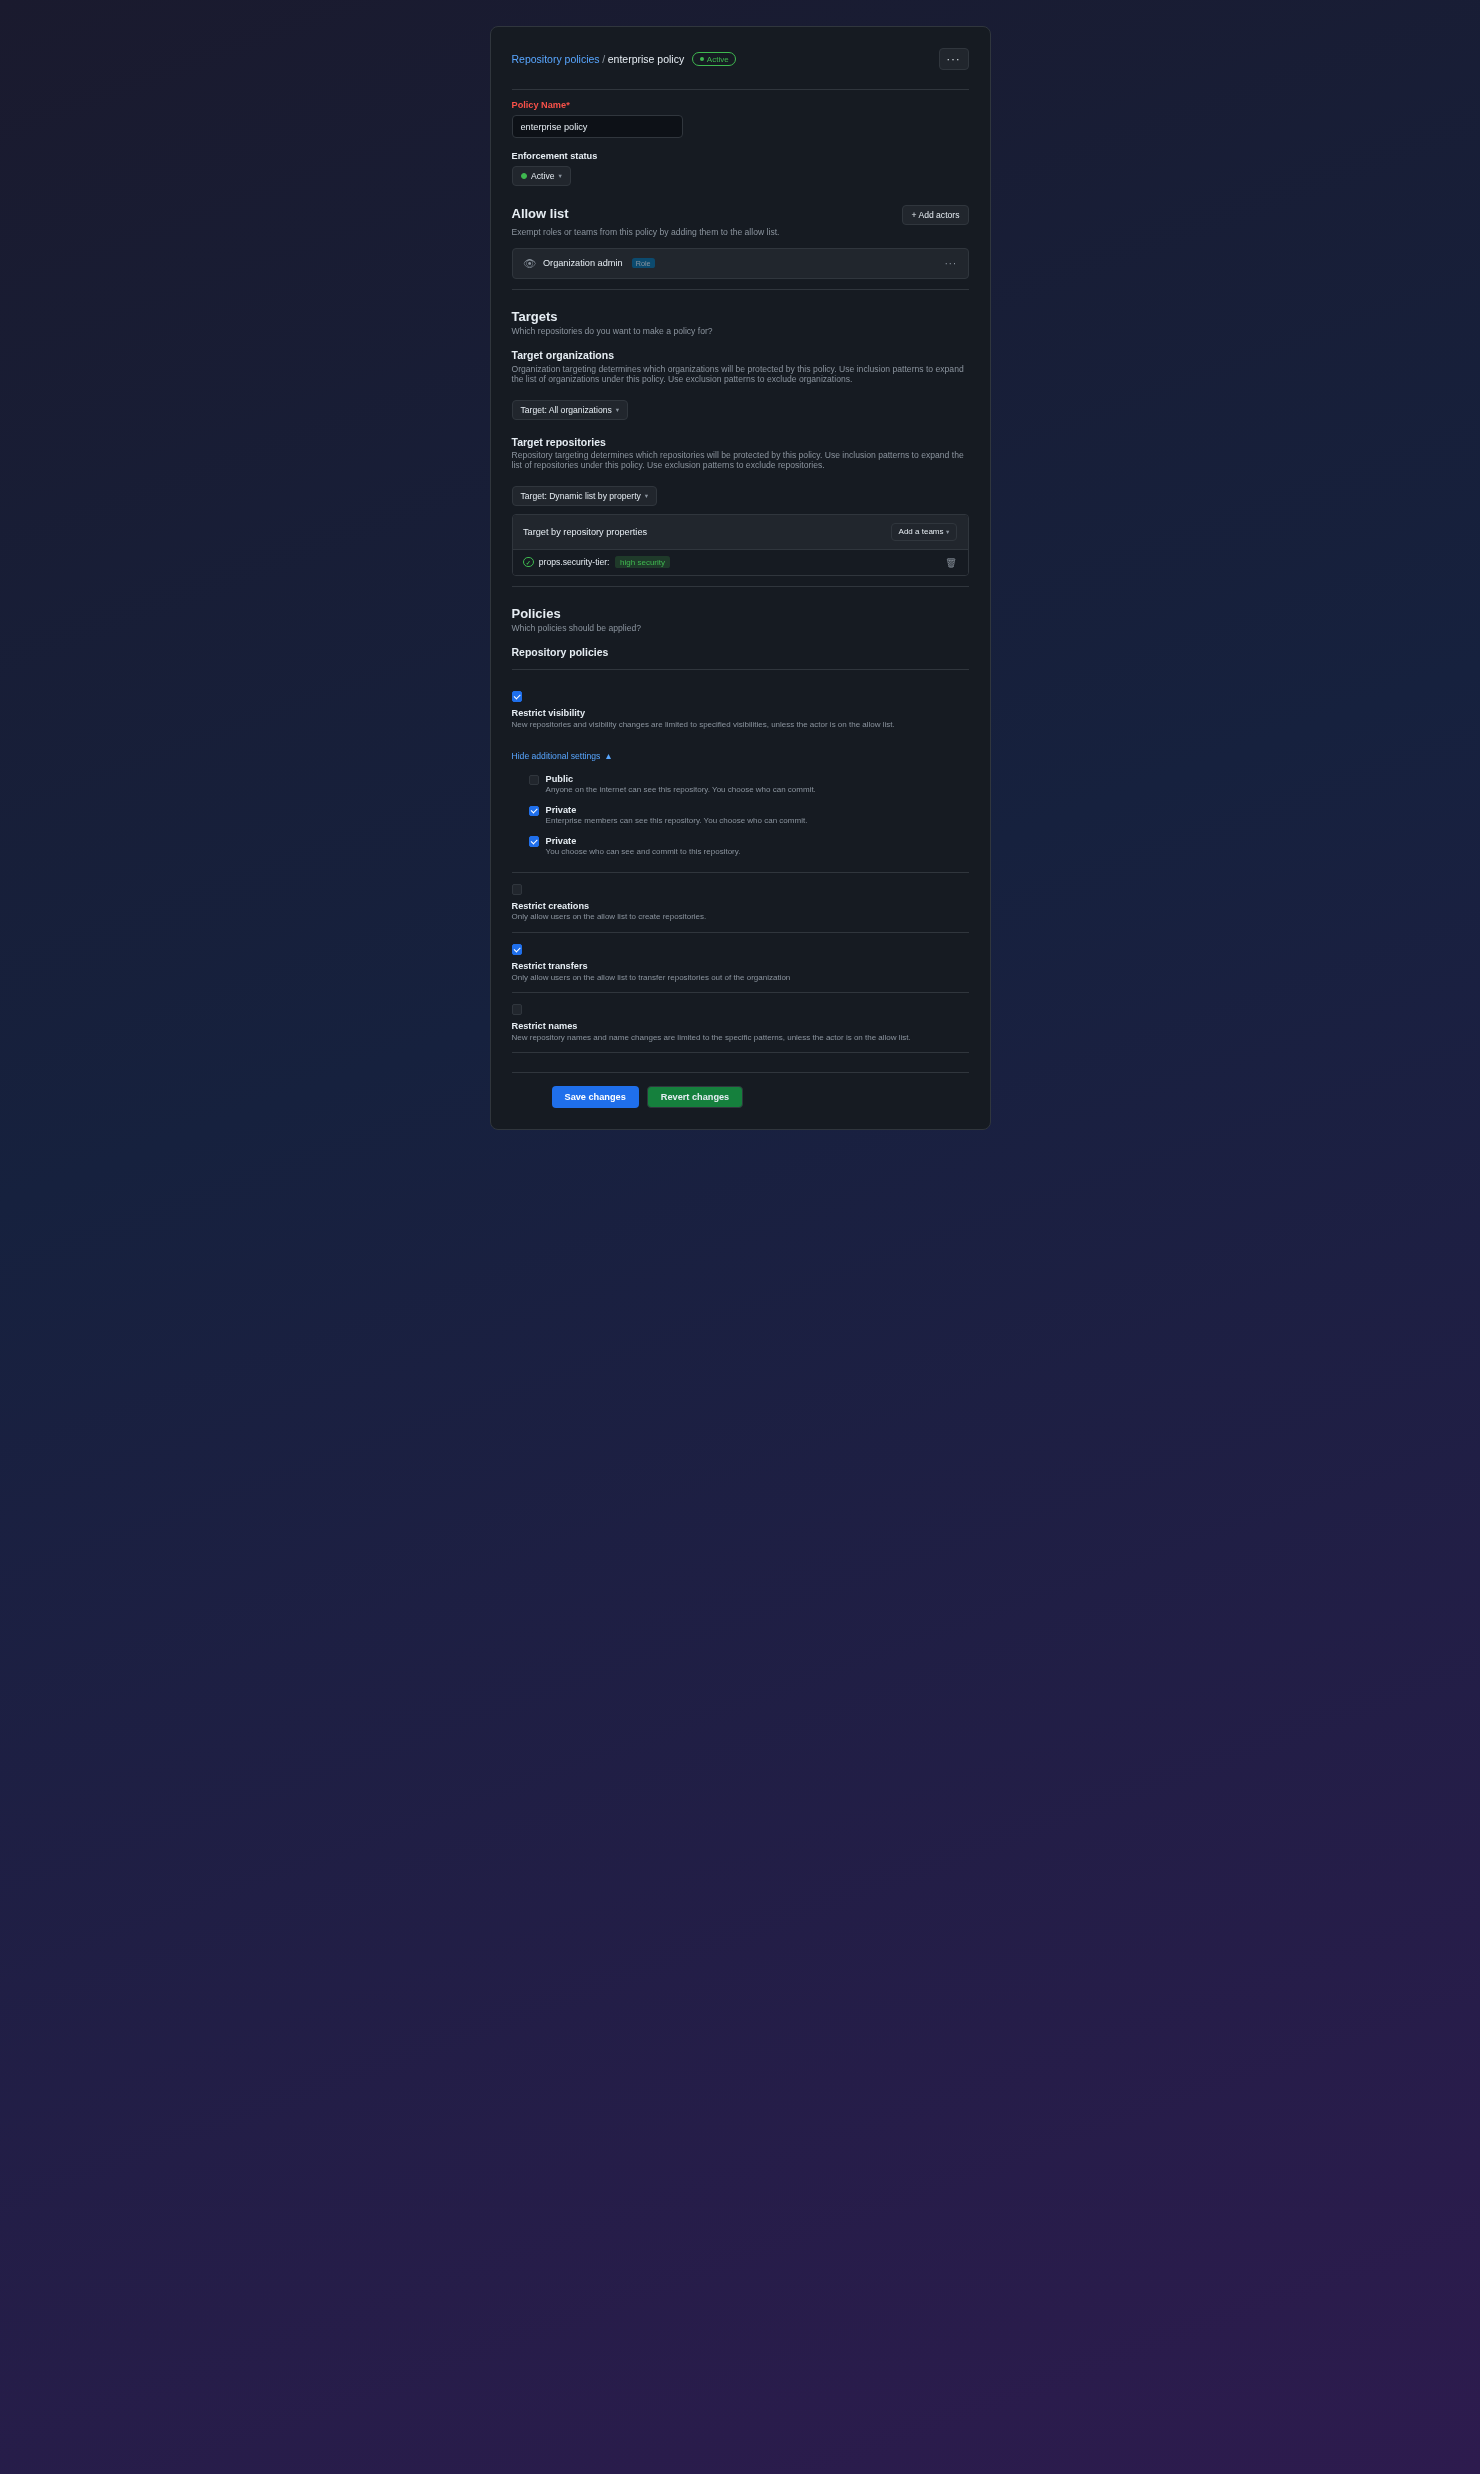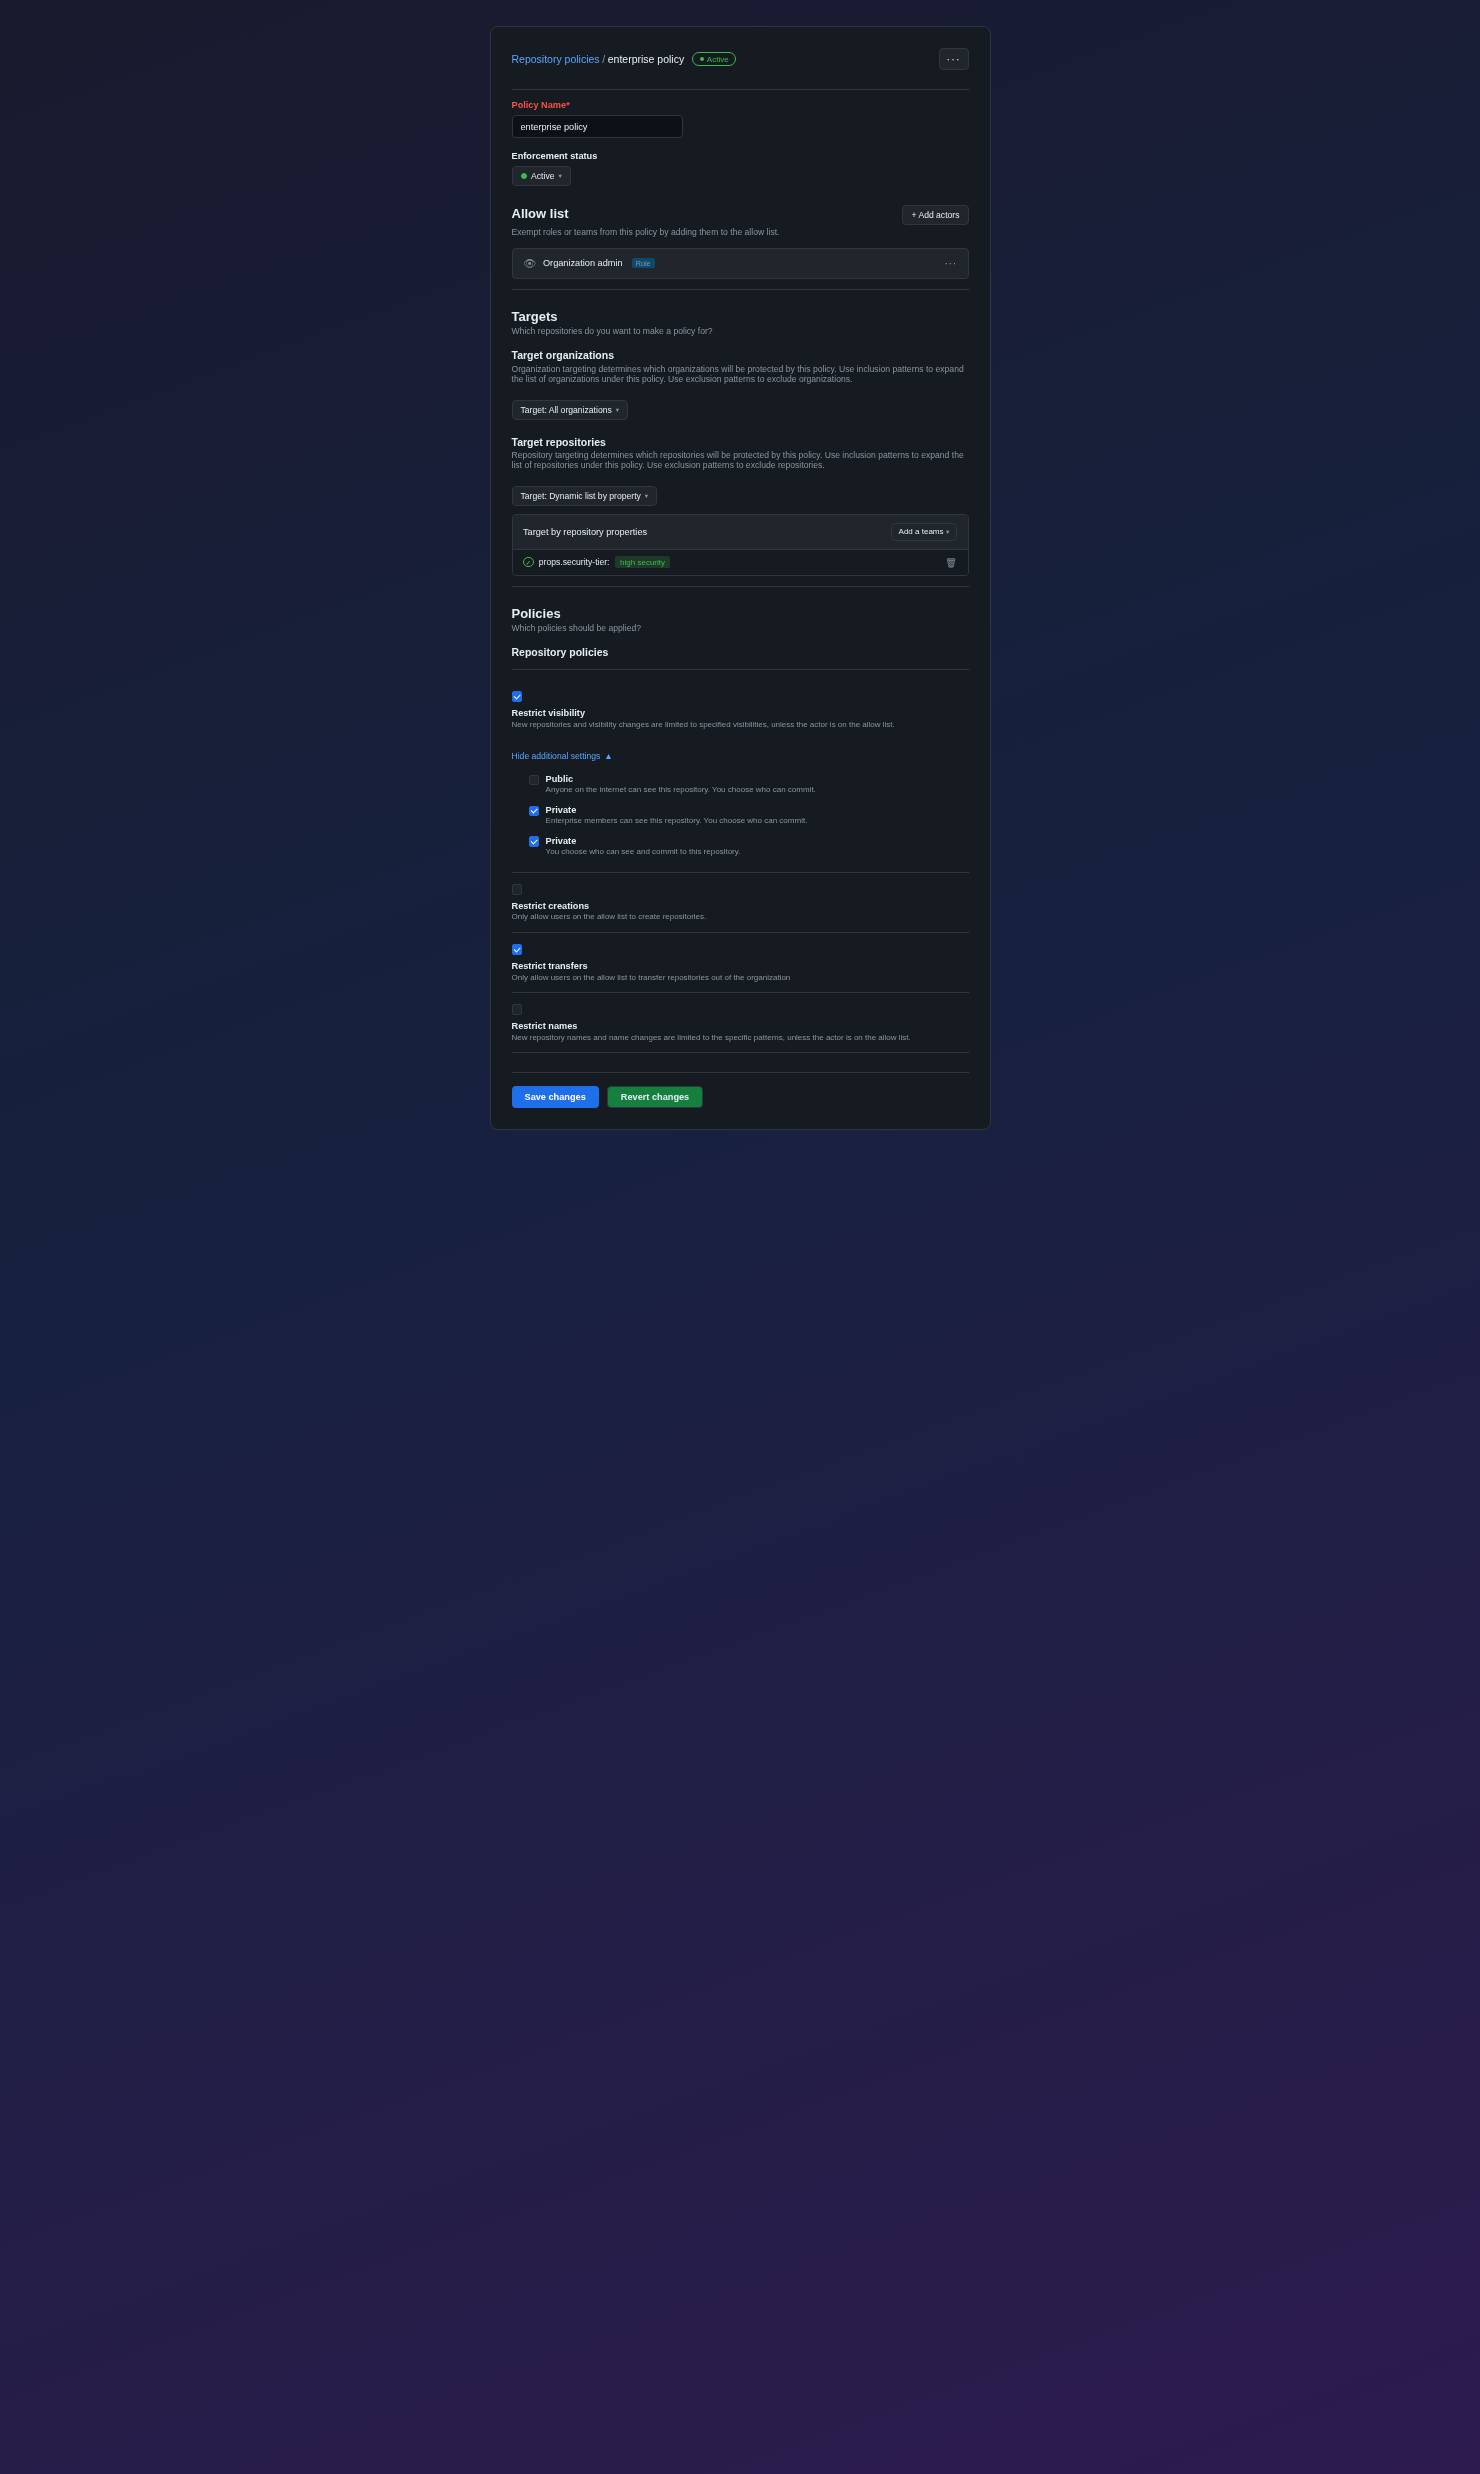--- a/index.html
+++ b/index.html
@@ -371,20 +371,21 @@
     }
     .btn-save {
       background: #1f6feb;
       color: white;
       border: none;
       border-radius: 4px;
       padding: 5.3px 13px;
       font-size: 9.2px;
       font-weight: 600;
       cursor: pointer;
+      margin-left: 40px;
     }
     .btn-revert {
       background: #15803d;
       color: #e6edf3;
       border: 0.7px solid #30363d;
       border-radius: 4px;
       padding: 5.3px 13px;
       font-size: 9.2px;
       font-weight: 600;
       cursor: pointer;

